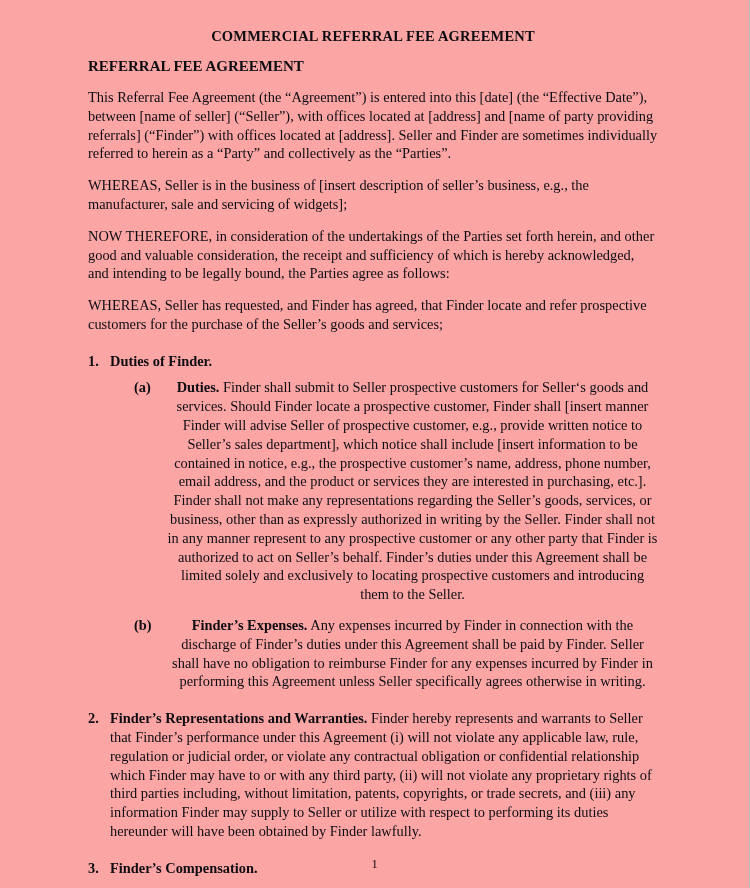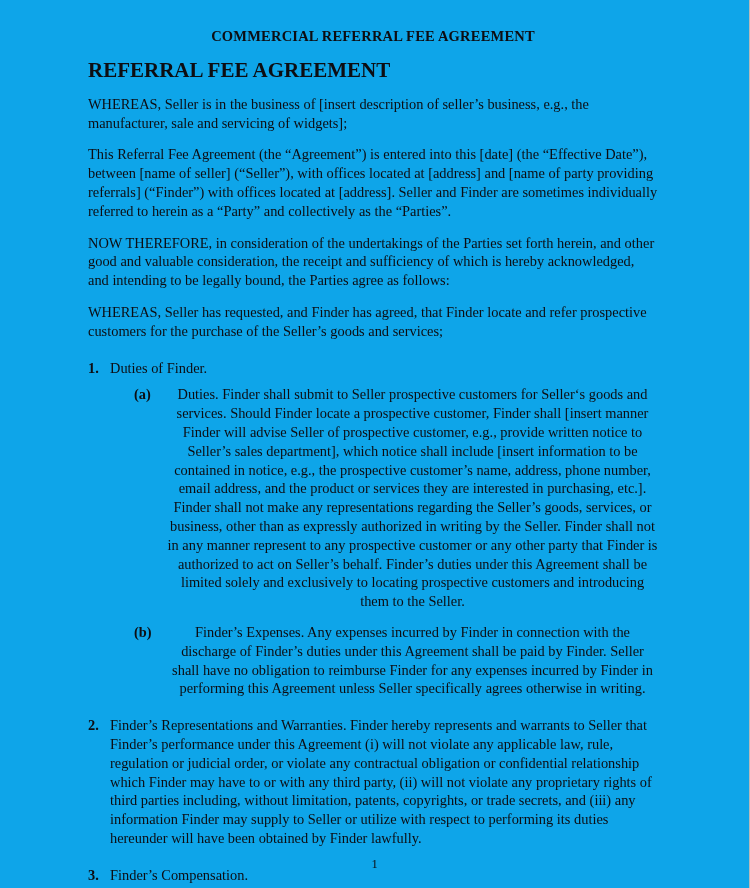--- a/index.html
+++ b/index.html
@@ -4,21 +4,21 @@
 <style>
   html, body {
     margin: 0;
     padding: 0;
     background: #ffffff;
   }
   .page {
     position: relative;
     width: 750px;
     height: 888px;
-    background: #0ea5e9;
+    background: #fca5a5;
     box-sizing: border-box;
     border-right: 1px solid #b9b9b9;
     overflow: hidden;
     font-family: "Liberation Serif", "DejaVu Serif", serif;
     color: #0d0d12;
   }
   .content {
     position: absolute;
     left: 88px;
     top: 28px;
@@ -27,21 +27,21 @@
   .doc-title {
     text-align: center;
     font-weight: bold;
     font-size: 14.5px;
     letter-spacing: 0.2px;
     margin: 0 0 13px 0;
     line-height: 1.15;
   }
   .doc-subtitle {
     font-weight: bold;
-    font-size: 21px;
+    font-size: 15px;
     margin: 0 0 13px 0;
     line-height: 1.15;
   }
   p.para {
     font-size: 14.4px;
     line-height: 1.305;
     margin: 0 0 13px 0;
     text-align: left;
   }
   p.para:last-child { margin-bottom: 0; }
@@ -59,21 +59,21 @@
     line-height: 1.305;
   }
   li.item1 > .marker1 {
     position: absolute;
     left: 0;
     top: 0;
     font-weight: bold;
     font-size: 14.4px;
   }
   .heading-run {
-    font-weight: normal;
+    font-weight: bold;
   }
   .item1 > .body1 {
     display: block;
     text-align: left;
   }
 
   ol.lvl2 {
     list-style: none;
     margin: 8px 0 0 0;
     padding: 0;
@@ -114,22 +114,22 @@
 </head>
 <body>
 
 <div class="page">
   <div class="content">
 
     <div class="doc-title">COMMERCIAL REFERRAL FEE AGREEMENT</div>
 
     <div class="doc-subtitle">REFERRAL FEE AGREEMENT</div>
 
+    <p class="para">This Referral Fee Agreement (the “Agreement”) is entered into this [date] (the “Effective Date”), between [name of seller] (“Seller”), with offices located at [address] and [name of party providing referrals] (“Finder”) with offices located at [address]. Seller and Finder are sometimes individually referred to herein as a “Party” and collectively as the “Parties”.</p>
     <p class="para">WHEREAS, Seller is in the business of [insert description of seller’s business, e.g., the manufacturer, sale and servicing of widgets];</p>
-    <p class="para">This Referral Fee Agreement (the “Agreement”) is entered into this [date] (the “Effective Date”), between [name of seller] (“Seller”), with offices located at [address] and [name of party providing referrals] (“Finder”) with offices located at [address]. Seller and Finder are sometimes individually referred to herein as a “Party” and collectively as the “Parties”.</p>
     <p class="para">NOW THEREFORE, in consideration of the undertakings of the Parties set forth herein, and other good and valuable consideration, the receipt and sufficiency of which is hereby acknowledged, and intending to be legally bound, the Parties agree as follows:</p>
     <p class="para">WHEREAS, Seller has requested, and Finder has agreed, that Finder locate and refer prospective customers for the purchase of the Seller’s goods and services;</p>
 
     <ol class="lvl1">
 
       <li class="item1 sec-gap">
         <span class="marker1">1.</span>
         <span class="body1"><span class="heading-run">Duties of Finder.</span><span></span></span>
 
         <ol class="lvl2">

